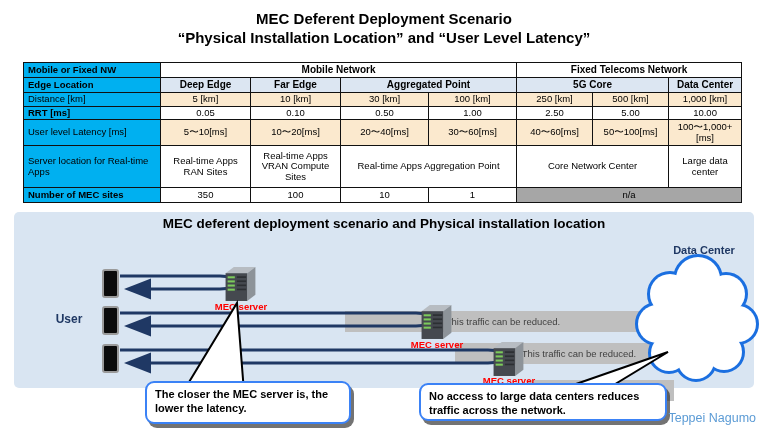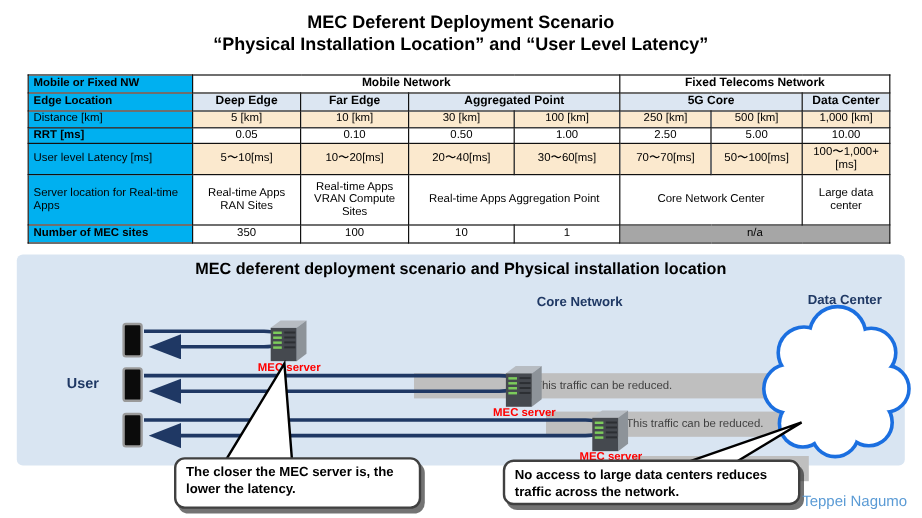--- a/index.html
+++ b/index.html
@@ -40,21 +40,21 @@
   .phone{position:absolute;width:17px;height:29px;background:#0b0b0b;
     border:2px solid #9a9a9a;border-radius:3px;left:88px;}
   .bar{position:absolute;height:21px;background:var(--bar_gray);color:#3f3f3f;
     font-size:9.5px;display:flex;align-items:center;justify-content:center;margin-top:36px;}
   .svg-layer{position:absolute;left:0;top:0;overflow:visible;}
   .server{position:absolute;width:38px;height:36px;}
   .mec-label{position:absolute;width:74px;text-align:center;color:var(--red);
     font-weight:bold;font-size:9.5px;}
   
   .tails{position:absolute;left:0;top:0;width:768px;height:432px;pointer-events:none;overflow:visible;}
-  .callout{position:absolute;background:#fff;border:2px solid #404040;border-radius:9px;
+  .callout{position:absolute;background:#fff;border:2px solid #3b82f6;border-radius:9px;
     box-shadow:3px 4px 0 rgba(40,40,40,.65);font-weight:bold;font-size:11px;
     line-height:1.3;padding:4px 8px;}
   .credit{position:absolute;right:12px;top:411px;font-size:12.5px;color:var(--credit_blue);}
 </style>
 </head>
 <body>
 
 <div class="slide-title">
   <div>MEC Deferent Deployment Scenario</div>
   <div>“Physical Installation Location” and “User Level Latency”</div>
@@ -104,21 +104,21 @@
     <td>2.50</td>
     <td>5.00</td>
     <td>10.00</td>
   </tr>
   <tr class="r5">
     <th class="normal">User level Latency [ms]</th>
     <td class="cream">5〜10[ms]</td>
     <td class="cream">10〜20[ms]</td>
     <td class="cream">20〜40[ms]</td>
     <td class="cream">30〜60[ms]</td>
-    <td class="cream">70〜70[ms]</td>
+    <td class="cream">40〜60[ms]</td>
     <td class="cream">50〜100[ms]</td>
     <td class="cream">100〜1,000+[ms]</td>
   </tr>
   <tr class="r6">
     <th class="normal">Server location for Real-time Apps</th>
     <td>Real-time Apps RAN Sites</td>
     <td>Real-time Apps VRAN Compute Sites</td>
     <td colspan="2">Real-time Apps Aggregation Point</td>
     <td colspan="2">Core Network Center</td>
     <td>Large data center</td>
@@ -129,21 +129,20 @@
     <td>100</td>
     <td>10</td>
     <td>1</td>
     <td class="gray" colspan="3">n/a</td>
   </tr>
 </tbody>
   </table>
 
 <div class="diagram">
   <div class="diagram-title">MEC deferent deployment scenario and Physical installation location</div>
-  <div class="net-label" style="left:389px;top:34px;">Core Network</div>
   <div class="net-label" style="left:610px;top:32px;">Data Center</div>
   <div class="user-label">User</div>
 
   <div class="bar" style="left:331px;top:63px;width:316px;">This traffic can be reduced.</div>
   <div class="bar" style="left:441px;top:95px;width:248px;">This traffic can be reduced.</div>
   <div class="bar" style="left:514px;top:132px;width:146px;">This traffic can be reduced.</div>
 
   <div class="phone" style="top:57px;"></div>
   <div class="phone" style="top:94px;"></div>
   <div class="phone" style="top:132px;"></div>

